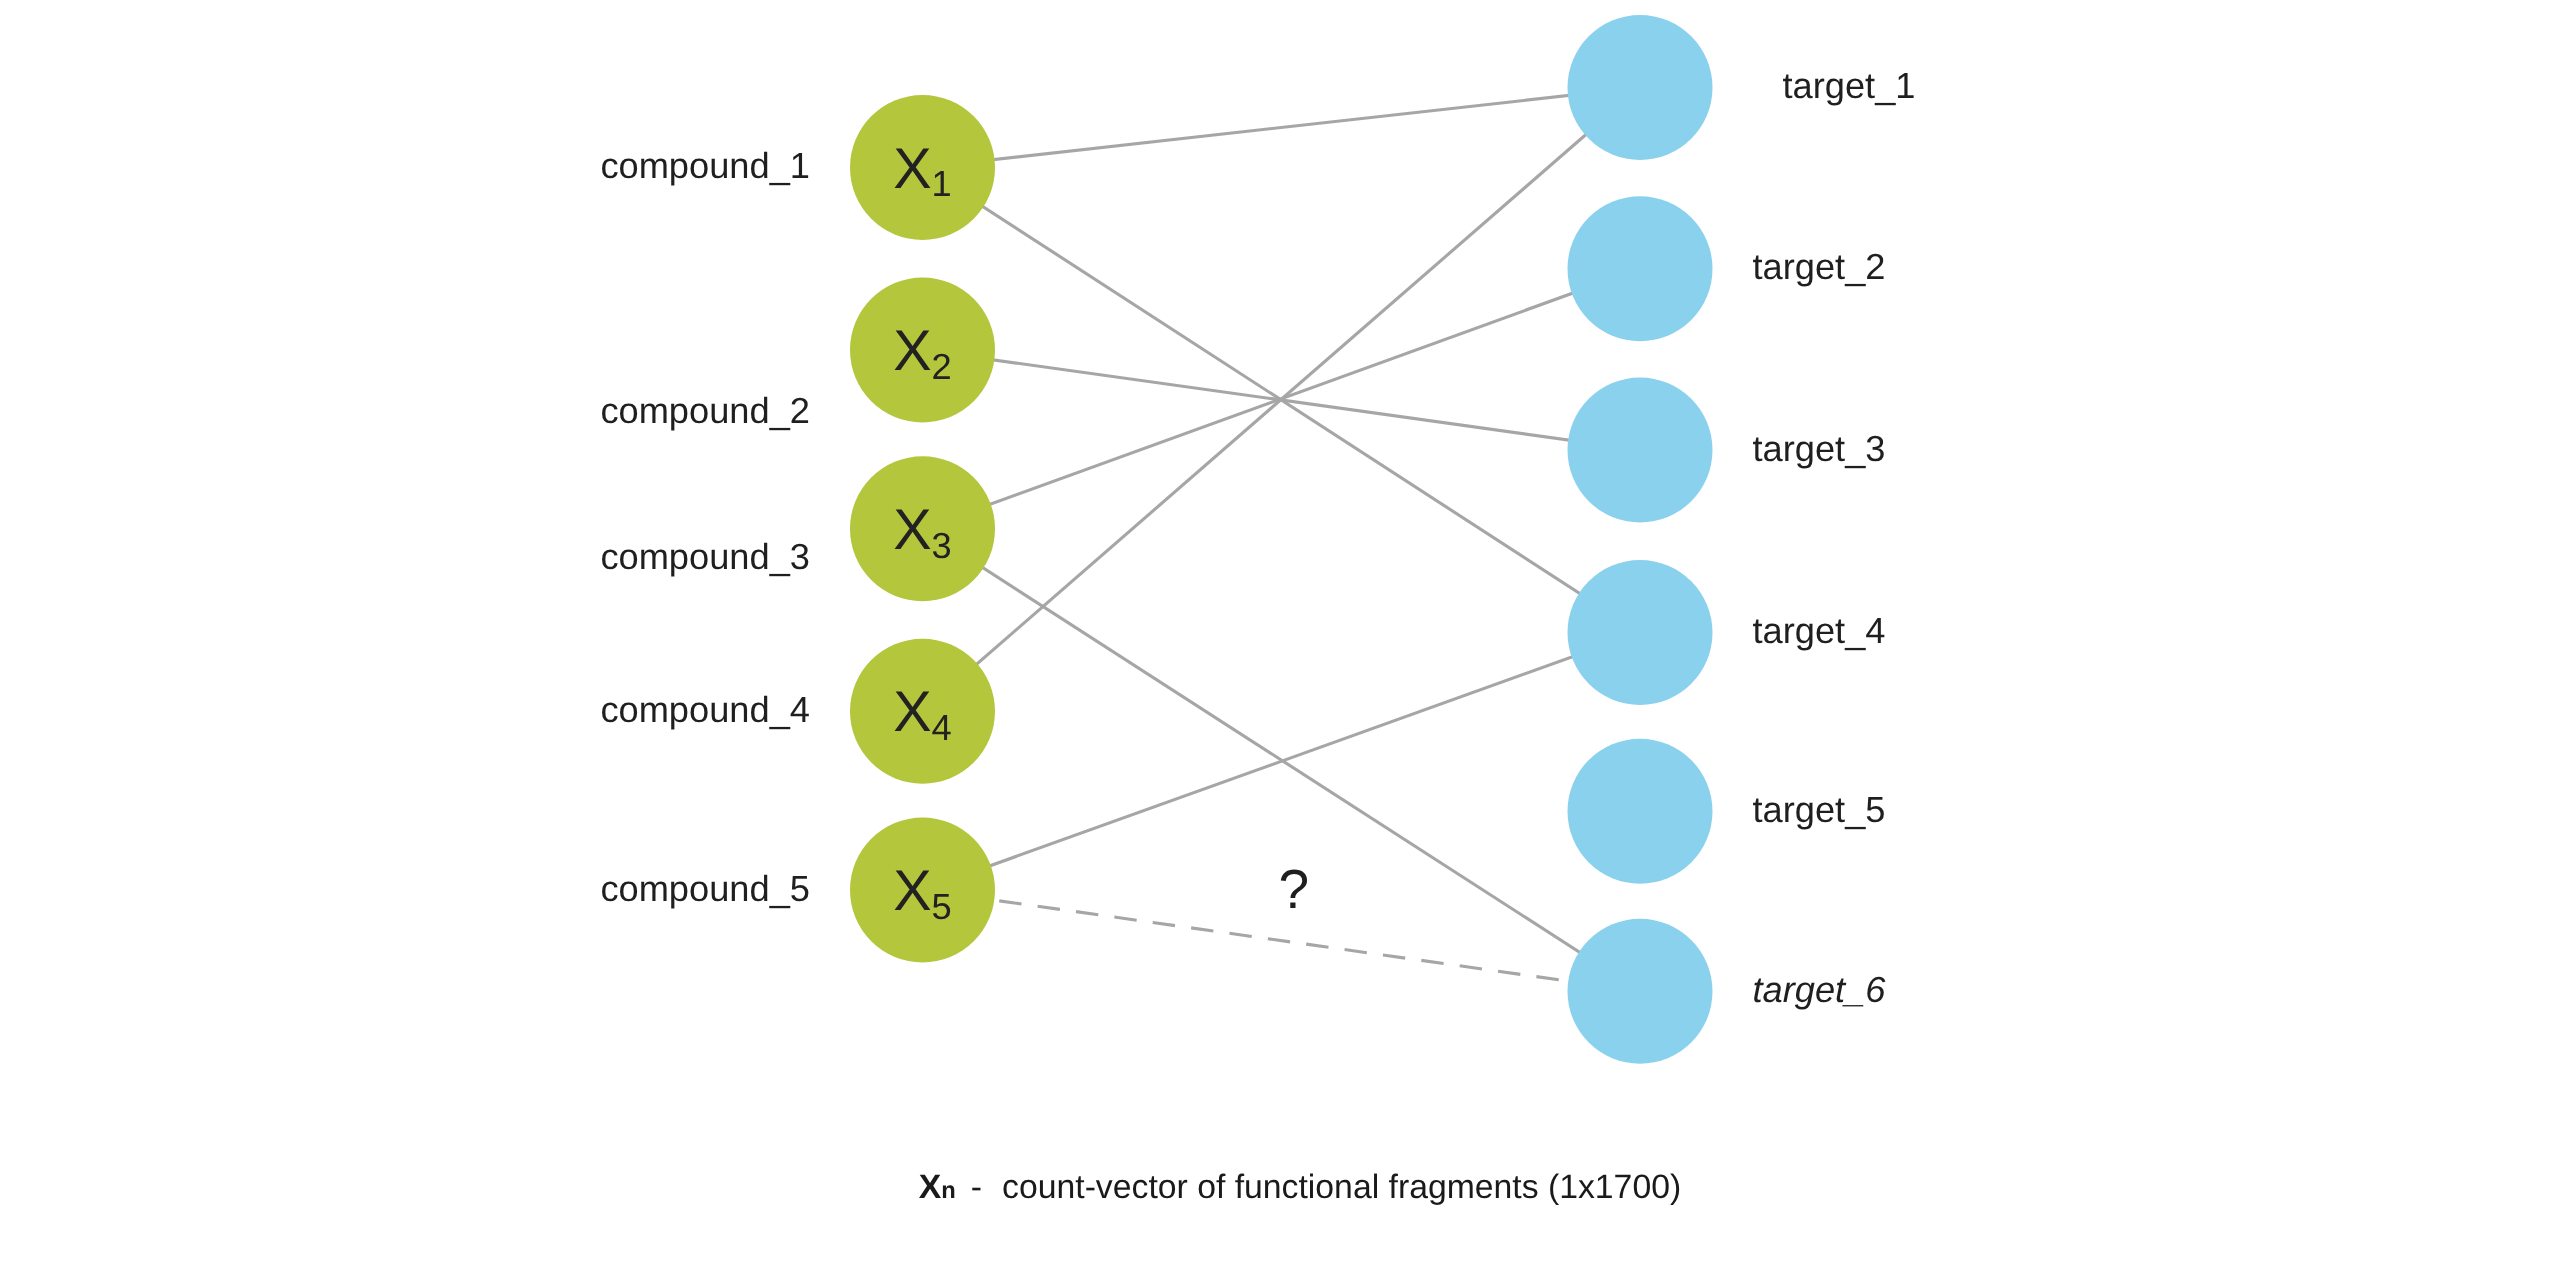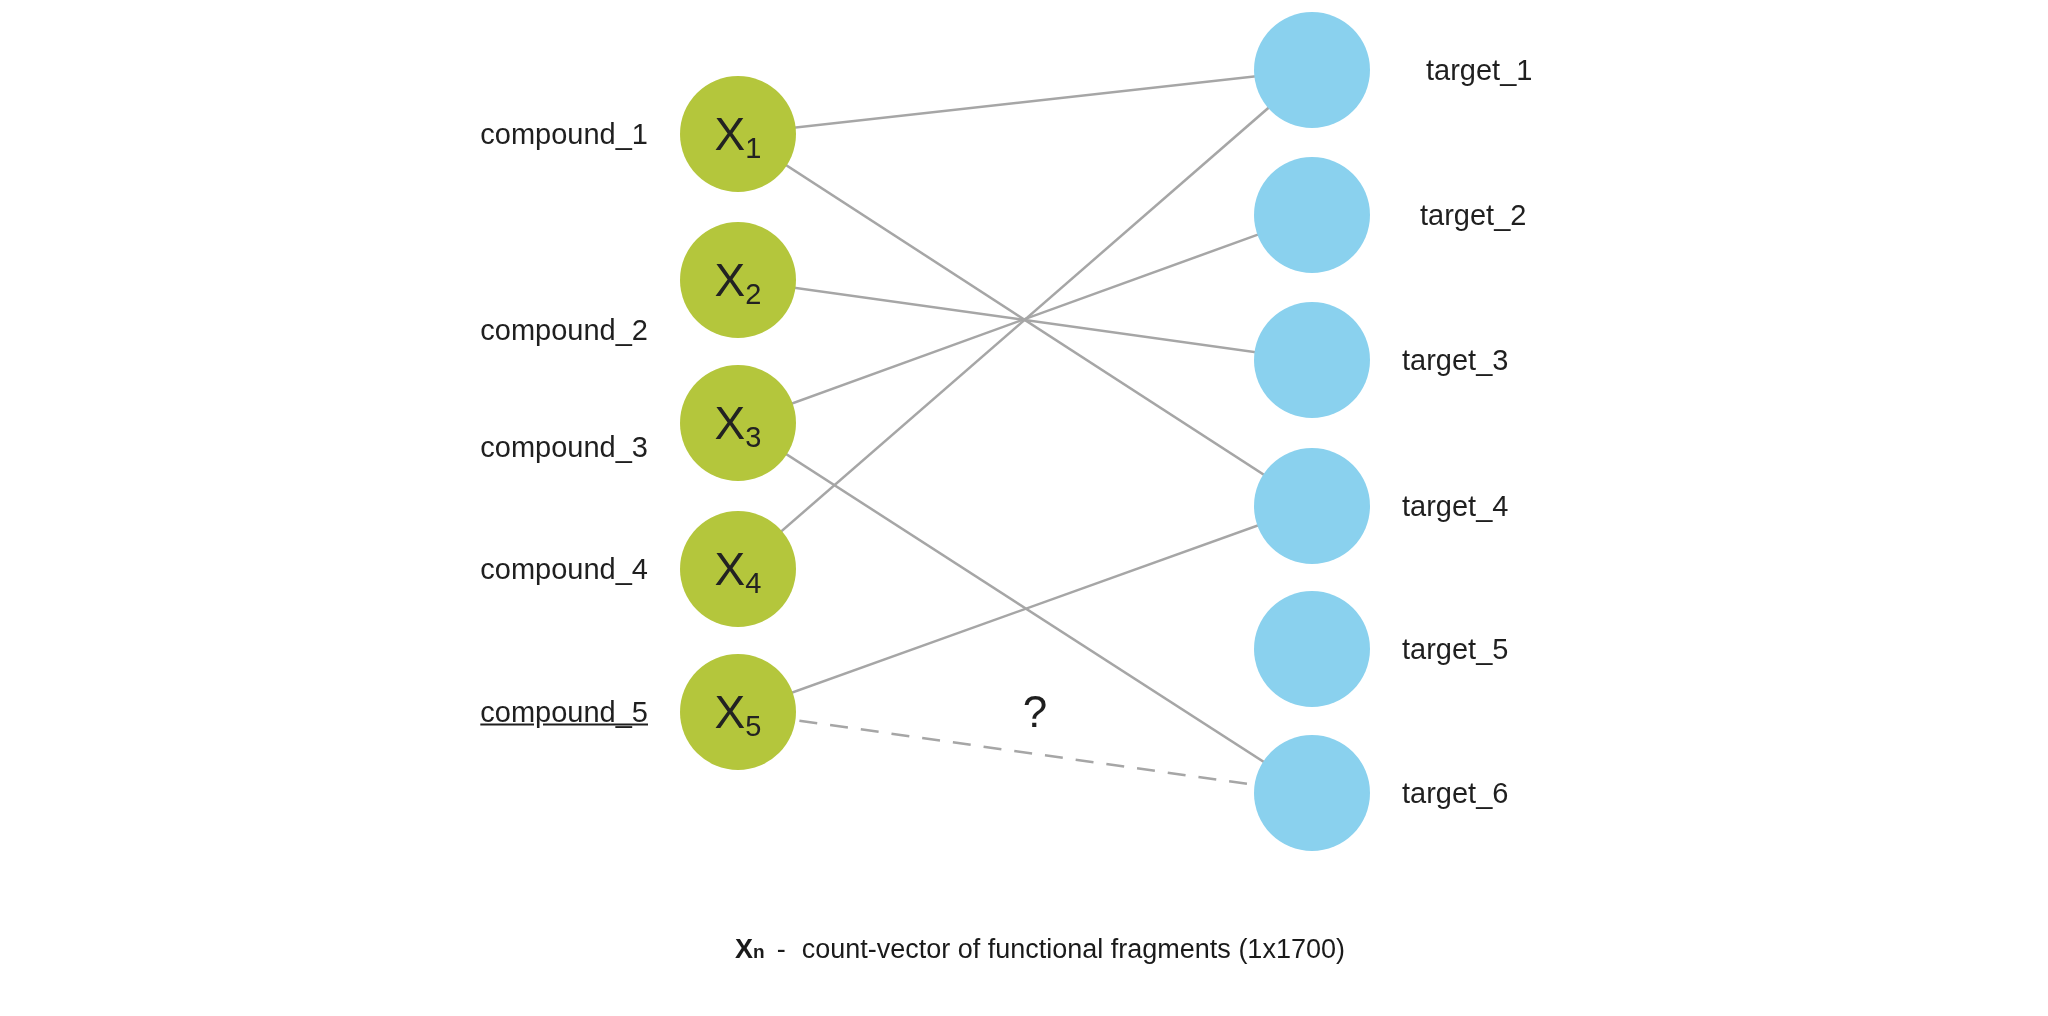--- a/index.html
+++ b/index.html
@@ -118,33 +118,33 @@
       <div class="side-label compound-label" style="top: 423px; position: absolute; right: 1400px; margin-top: 24px;">compound_3</div>
       <div class="node compound" style="left: 680px; top: 511px; position: absolute;">
         <span class="sym">X</span>
         <span class="sub">4</span>
       </div>
       <div class="side-label compound-label" style="top: 569px; position: absolute; right: 1400px;">compound_4</div>
       <div class="node compound" style="left: 680px; top: 654px; position: absolute;">
         <span class="sym">X</span>
         <span class="sub">5</span>
       </div>
-      <div class="side-label compound-label" style="top: 712px; position: absolute; right: 1400px; text-decoration: underline;">compound_5</div>
+      <div class="side-label compound-label" style="top: 712px; position: absolute; right: 1400px;">compound_5</div>
       <div class="node target" style="left: 1254px; top: 12px; position: absolute;"></div>
       <div class="side-label target-label" style="top: 70px; position: absolute; left: 1402px; margin-left: 24px;">target_1</div>
       <div class="node target" style="left: 1254px; top: 157px; position: absolute;"></div>
-      <div class="side-label target-label" style="top: 215px; position: absolute; left: 1402px; margin-left: 18px;">target_2</div>
+      <div class="side-label target-label" style="top: 215px; position: absolute; left: 1402px;">target_2</div>
       <div class="node target" style="left: 1254px; top: 302px; position: absolute;"></div>
       <div class="side-label target-label" style="top: 360px; position: absolute; left: 1402px;">target_3</div>
       <div class="node target" style="left: 1254px; top: 448px; position: absolute;"></div>
       <div class="side-label target-label" style="top: 506px; position: absolute; left: 1402px;">target_4</div>
       <div class="node target" style="left: 1254px; top: 591px; position: absolute;"></div>
       <div class="side-label target-label" style="top: 649px; position: absolute; left: 1402px;">target_5</div>
       <div class="node target" style="left: 1254px; top: 735px; position: absolute;"></div>
-      <div class="side-label target-label" style="top: 793px; position: absolute; left: 1402px;">target_6</div>
+      <div class="side-label target-label" style="top: 793px; position: absolute; left: 1402px; font-style: italic;">target_6</div>
     </div>
 
   <div class="unknown-label" style="left: 1035px; top: 712px;">?</div>
 
   <div class="caption">
     <span class="cap-sym">X</span><span class="cap-sub">n</span><span class="cap-sep">-</span><span>count-vector of functional fragments (1x1700)</span>
   </div>
 </div>
 
 </body></html>

